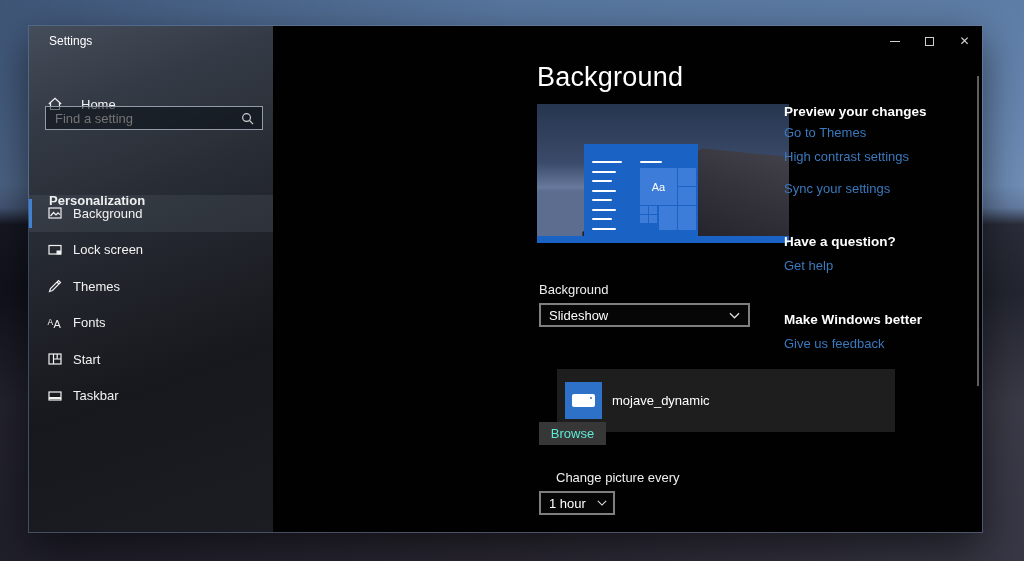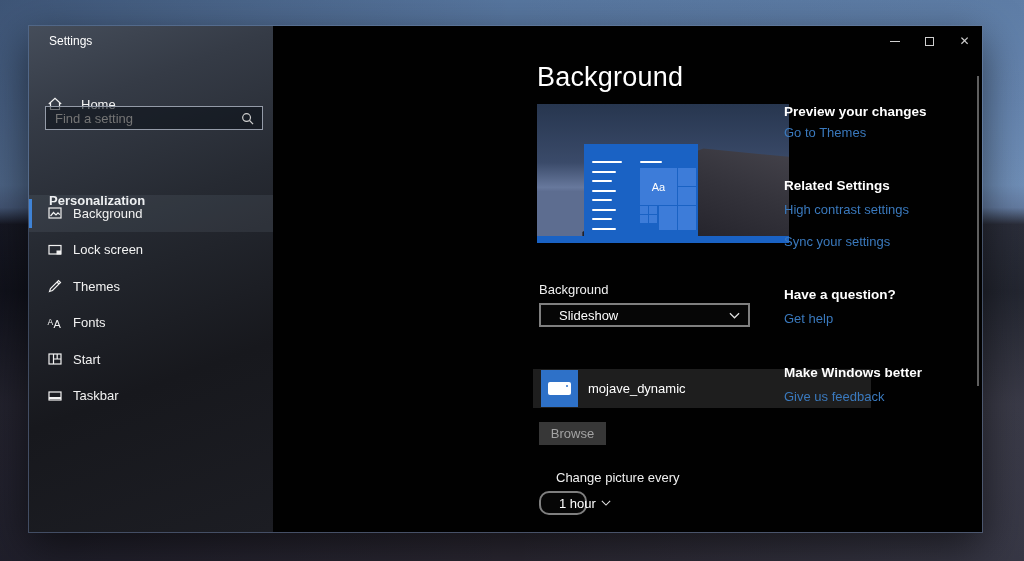--- a/index.html
+++ b/index.html
@@ -90,34 +90,34 @@
   .t-b1d{ left:9px; top:47px; width:8px; height:8px; }
   .t-b2 { left:19px; top:38px; width:18px; height:24px; }
   .t-b3 { left:38px; top:38px; width:18px; height:24px; }
   .pv-taskbar { position:absolute; left:0; bottom:0; width:100%; height:7px; background:#1a62c4; }
 
   .fld-label { position:absolute; font-size:13px; color:#f0f0f0; }
   .dd {
     position:absolute; height:24px; background:#060606; border:2px solid #7f7f7f;
     display:flex; align-items:center; font-size:13px; color:#fff; cursor:default;
   }
-  .dd .dd-txt { padding-left:18px; flex:1; white-space:nowrap; }
+  .dd .dd-txt { padding-left:8px; flex:1; white-space:nowrap; }
   .dd .chev { margin-right:8px; flex:0 0 auto; }
   .dd-small .chev { margin-left:5px; margin-right:6px; }
 
-  .album-row { position:absolute; left:260px; top:343px; width:338px; height:39px; background:#1e1e1e;
+  .album-row { position:absolute; left:284px; top:343px; width:338px; height:63px; background:#1e1e1e;
                display:flex; align-items:center; cursor:default; }
   .album-ic { width:37px; height:37px; background:#2e71c8; margin-left:8px; position:relative; flex:0 0 auto; }
   .album-ic .ph { position:absolute; left:7px; top:12px; width:23px; height:13px; background:#fff;
                   border-radius:2px; }
   .album-ic .ph::after { content:""; position:absolute; right:3px; top:3px; width:2px; height:2px;
                   background:#2e71c8; border-radius:50%; }
   .album-name { margin-left:10px; font-size:13px; color:#ffffff; }
 
-  .btn { position:absolute; background:#373737; color:#a3a3a3; font-size:13px; border:none;
+  .btn { position:absolute; background:#373737; color:#5eead4; font-size:13px; border:none;
          display:flex; align-items:center; justify-content:center; cursor:default; }
 
   
   .aside { position:absolute; left:511px; top:78px; width:196px; font-size:13px; }
   .aside h3 { font-size:13.5px; font-weight:600; color:#ffffff; }
   .aside p { color:#a6a6a6; line-height:18px; margin-top:5px; }
   .aside a { color:#3a79bd; text-decoration:none; display:inline-block; cursor:pointer; }
   .mt6 { margin-top:6px; } .mt9 { margin-top:9px; } .mt17 { margin-top:17px; }
   .mt38 { margin-top:38px; } .mt39 { margin-top:39px; }
 
@@ -285,34 +285,33 @@
         <div class="album-ic">
             <div class="ph"></div>
           </div>
         <div class="album-name">mojave_dynamic</div>
       </div>
 
       <button class="btn" style="left:266px; top:396px; width:67px; height:23px;">Browse</button>
 
       <div class="fld-label" style="left:283px; top:444px;">Change picture every</div>
 
-      <div class="dd dd-small" style="left:266px; top:465px; width:48px;border-radius:10px;">
+      <div class="dd dd-small" style="left:266px; top:465px; width:76px;">
         <span class="dd-txt">1 hour</span>
         <span class="chev">
           <svg viewBox="0 0 12 7" width="10" height="6" fill="none" stroke="#e0e0e0" stroke-width="1.3">
             <path d="M1 1 L6 6 L11 1"></path>
           </svg>
         </span>
       </div>
 
       <div class="aside">
         <h3>Preview your changes</h3>
         <a class="mt6">Go to Themes</a>
 
-        <h3 class="mt38">Related Settings</h3>
         <div class="mt9"><a>High contrast settings</a></div>
         <div class="mt17"><a>Sync your settings</a></div>
 
         <h3 class="mt38">Have a question?</h3>
         <div class="mt9"><a>Get help</a></div>
 
         <h3 class="mt39">Make Windows better</h3>
         <div class="mt9"><a>Give us feedback</a></div>
       </div>
 

